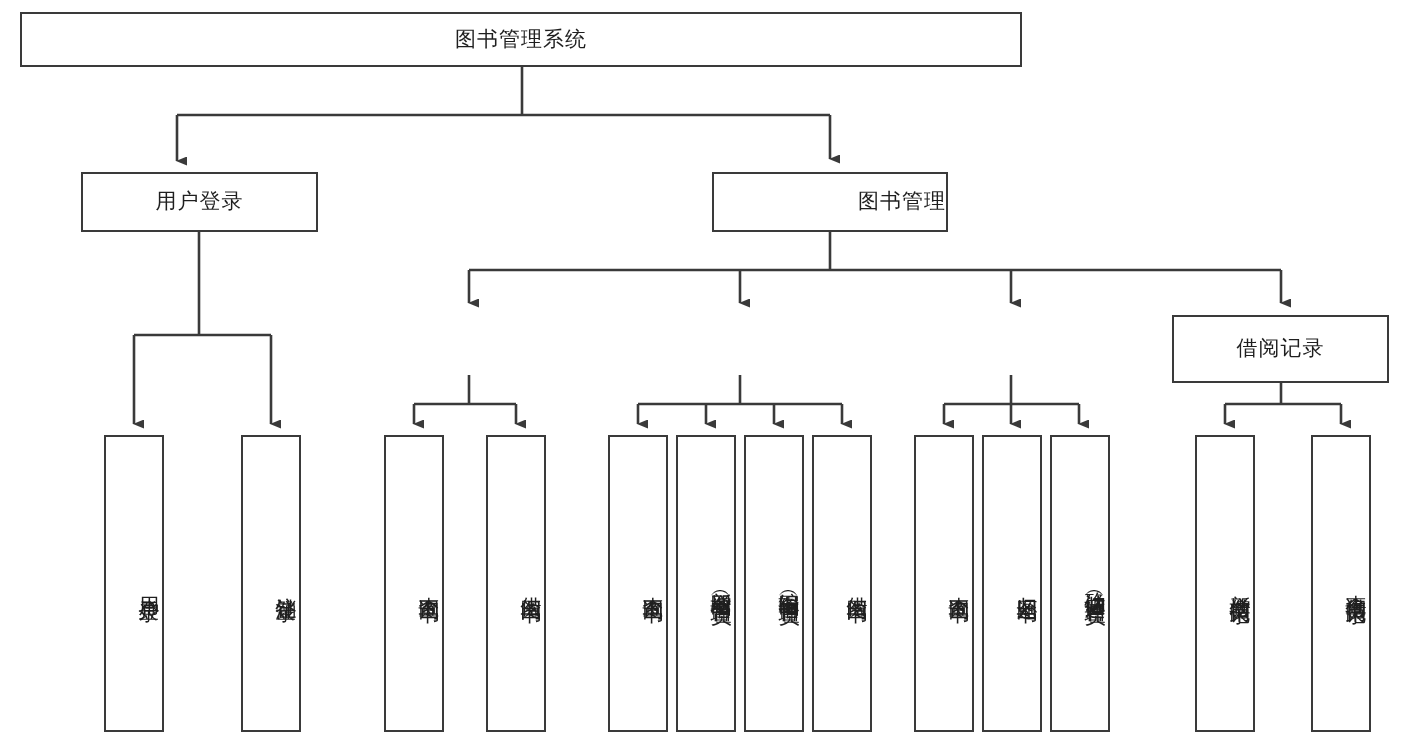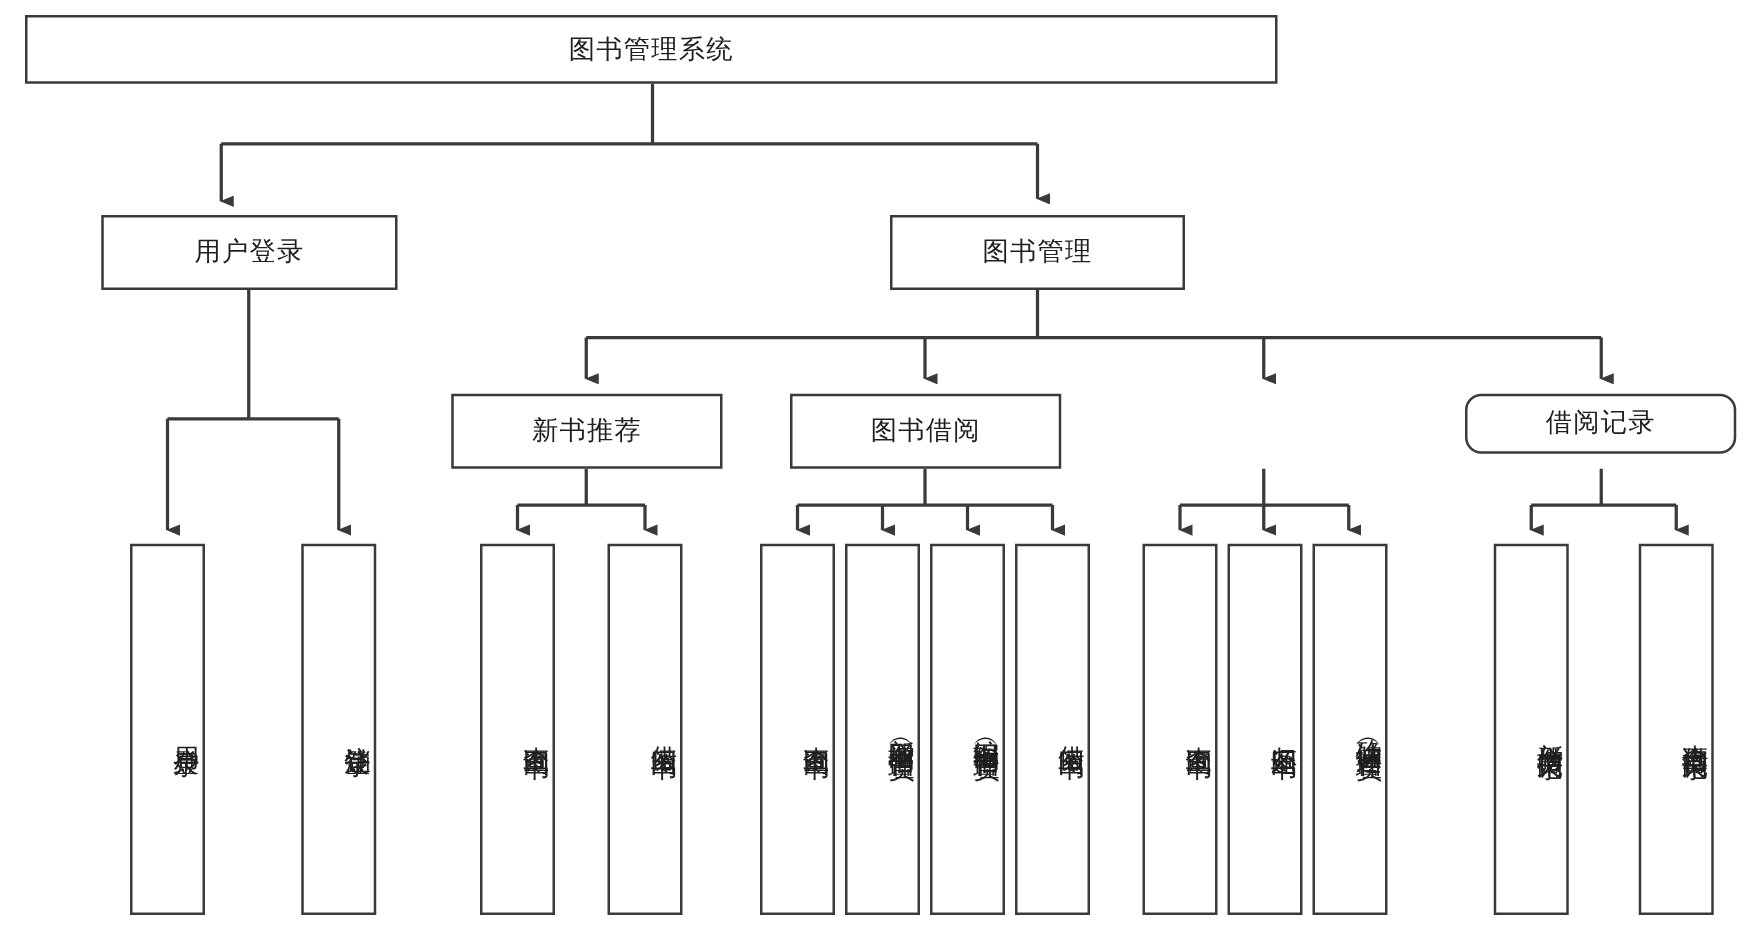--- a/index.html
+++ b/index.html
@@ -125,31 +125,25 @@
     </g>
   </svg>
 
   <div class="node h" style="left:20px; top:12px; width:1002px; height:55px;">
     <span>图书管理系统</span>
   </div>
 
   <div class="node h" style="left:81px; top:172px; width:237px; height:60px;">
     <span>用户登录</span>
   </div>
-  <div class="node h" style="left:712px; top:172px; width:236px; height:60px;">
+  <div class="node h" style="left:712px; top:172px; width:236px; height:60px;justify-content:flex-end;">
     <span>图书管理</span>
   </div>
 
-  <div class="node h" style="left:361px; top:315px; width:217px; height:60px;">
-    <span>新书推荐</span>
-  </div>
-  <div class="node h" style="left:632px; top:315px; width:217px; height:60px;">
-    <span>图书借阅</span>
-  </div>
-  <div class="node h" style="left:1172px; top:315px; width:217px; height:48px;border-radius:13px;">
+  <div class="node h" style="left:1172px; top:315px; width:217px; height:68px;">
     <span>借阅记录</span>
   </div>
 
   <div class="node v" style="left:104px; top:435px; width:60px; height:297px;">
     <span class="vtext">用户登录</span>
   </div>
   <div class="node v" style="left:241px; top:435px; width:60px; height:297px;">
     <span class="vtext">注销登录</span>
   </div>
 

